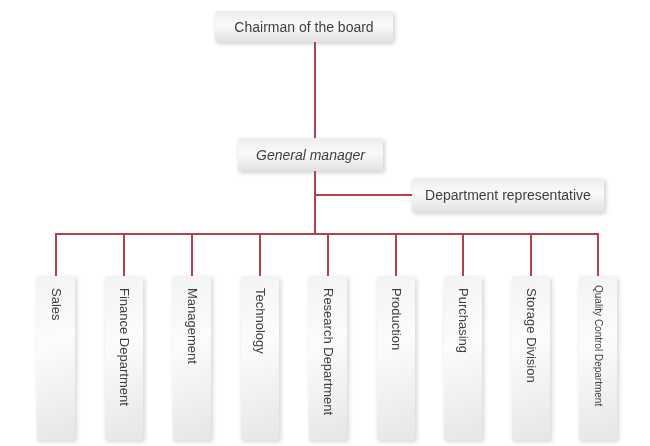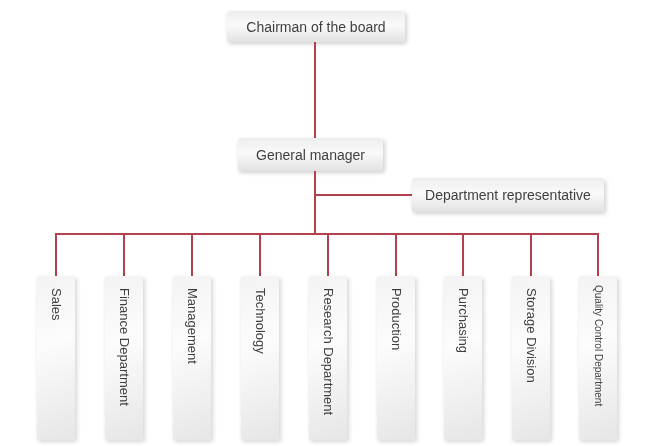--- a/index.html
+++ b/index.html
@@ -24,22 +24,22 @@
     display: flex;
     align-items: center;
     justify-content: center;
     background: linear-gradient(to bottom, #ededed 0%, #fafafa 45%, #e2e2e2 100%);
     border-radius: 3px;
     box-shadow: 1.5px 2px 4px rgba(0,0,0,0.18);
     color: var(--box-text);
     font-size: 14px;
     white-space: nowrap;
   }
-  .node-chairman      { left: 227px; top: 11px;  width: 178px; height: 31px; }
-  .node-gm            { left: 238px; top: 138px; width: 145px; height: 33px; }
+  .node-chairman      { left: 215px; top: 11px;  width: 178px; height: 31px; }
+  .node-gm            { left: 238px; top: 138px; width: 145px; height: 33px; font-style: italic; }
   .node-rep           { left: 412px; top: 178px; width: 192px; height: 34px; }
 
   
   .line {
     position: absolute;
     background: var(--connector);
   }
   .v { width: 2px; }
   .h { height: 2px; }
   .spine-top    { left: 314px; top: 42px;  height: 96px; }

